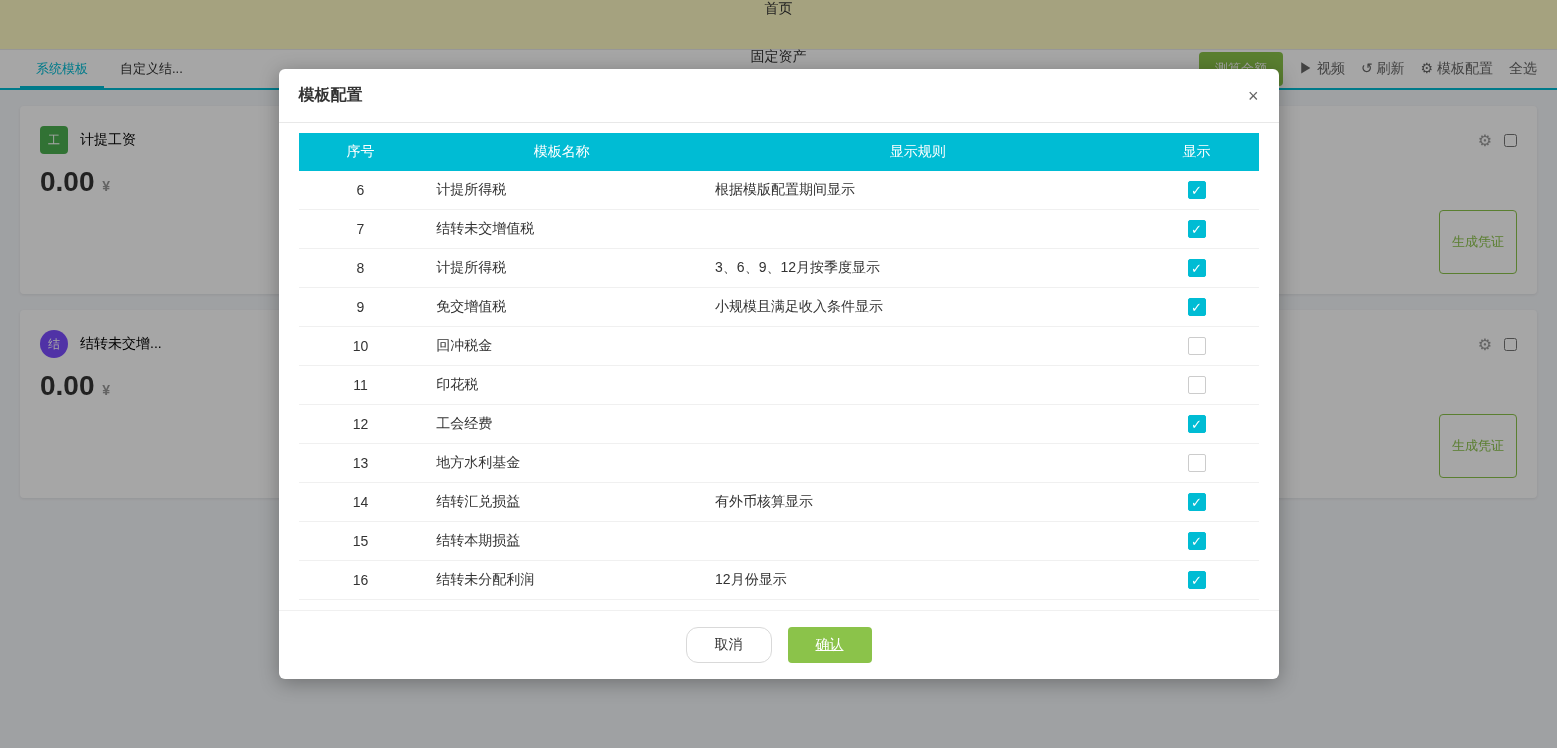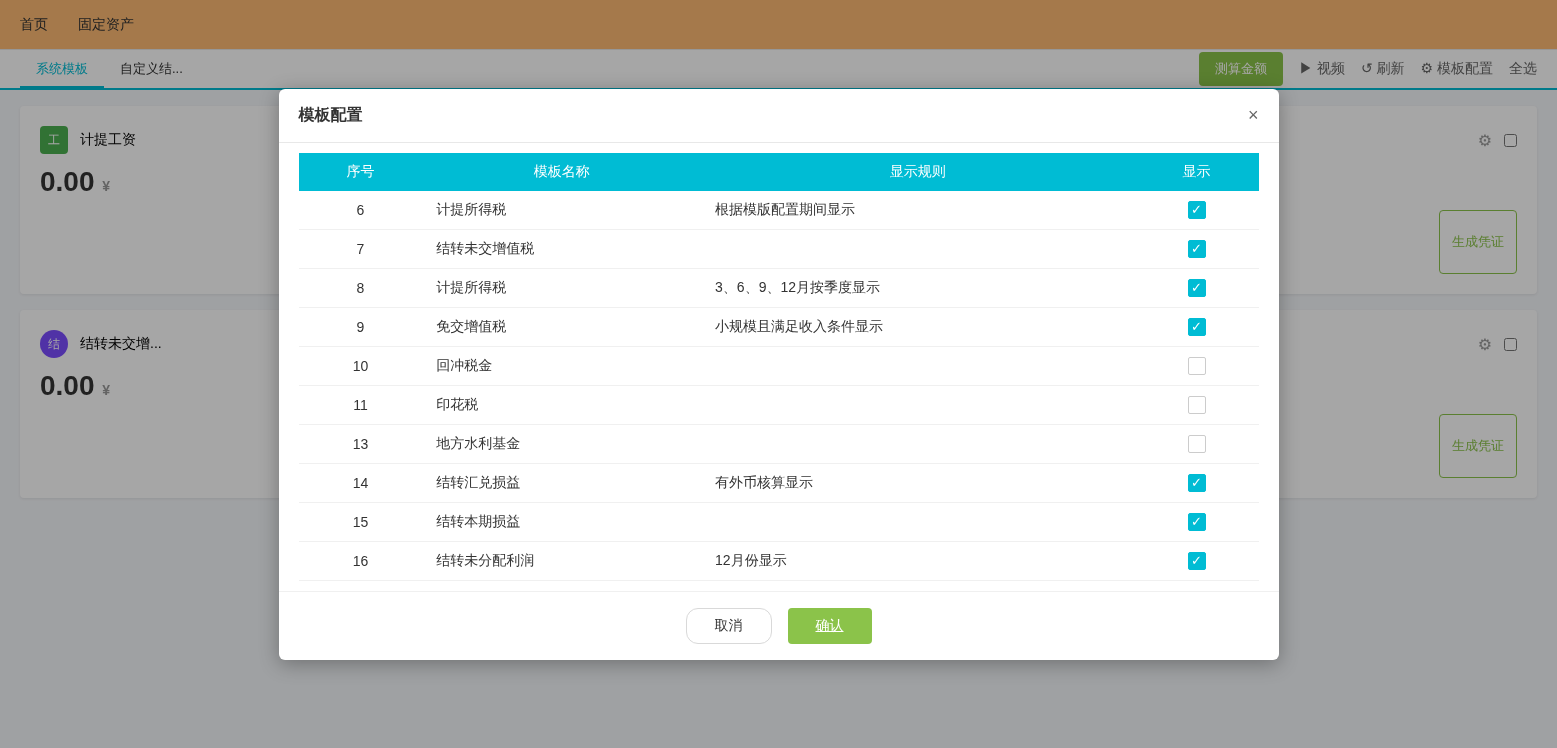--- a/index.html
+++ b/index.html
@@ -17,26 +17,27 @@
     .bg-page {
       width: 100%;
       height: 100%;
       background: #f5f7fa;
       position: absolute;
       top: 0; left: 0;
     }
 
     .top-nav {
       height: 50px;
-      background: #fdba74;
+      background: #fef9c3;
       display: flex;
       align-items: center;
       padding: 0 20px;
       gap: 30px;
       border-bottom: 1px solid #e8e8e8;
+      flex-direction: column;
     }
 
     .top-nav-item {
       color: #333;
       font-size: 14px;
       cursor: pointer;
     }
 
     .tab-bar {
       background: #fff;
@@ -427,20 +428,30 @@
               <td>11</td>
               <td>印花税</td>
               <td></td>
               <td>
                 <div class="checkbox-cell">
                   <div class="custom-checkbox"></div>
                 </div>
               </td>
             </tr>
             <tr>
+              <td>12</td>
+              <td>工会经费</td>
+              <td></td>
+              <td>
+                <div class="checkbox-cell">
+                  <div class="custom-checkbox checked"></div>
+                </div>
+              </td>
+            </tr>
+            <tr>
               <td>13</td>
               <td>地方水利基金</td>
               <td></td>
               <td>
                 <div class="checkbox-cell">
                   <div class="custom-checkbox"></div>
                 </div>
               </td>
             </tr>
             <tr>

